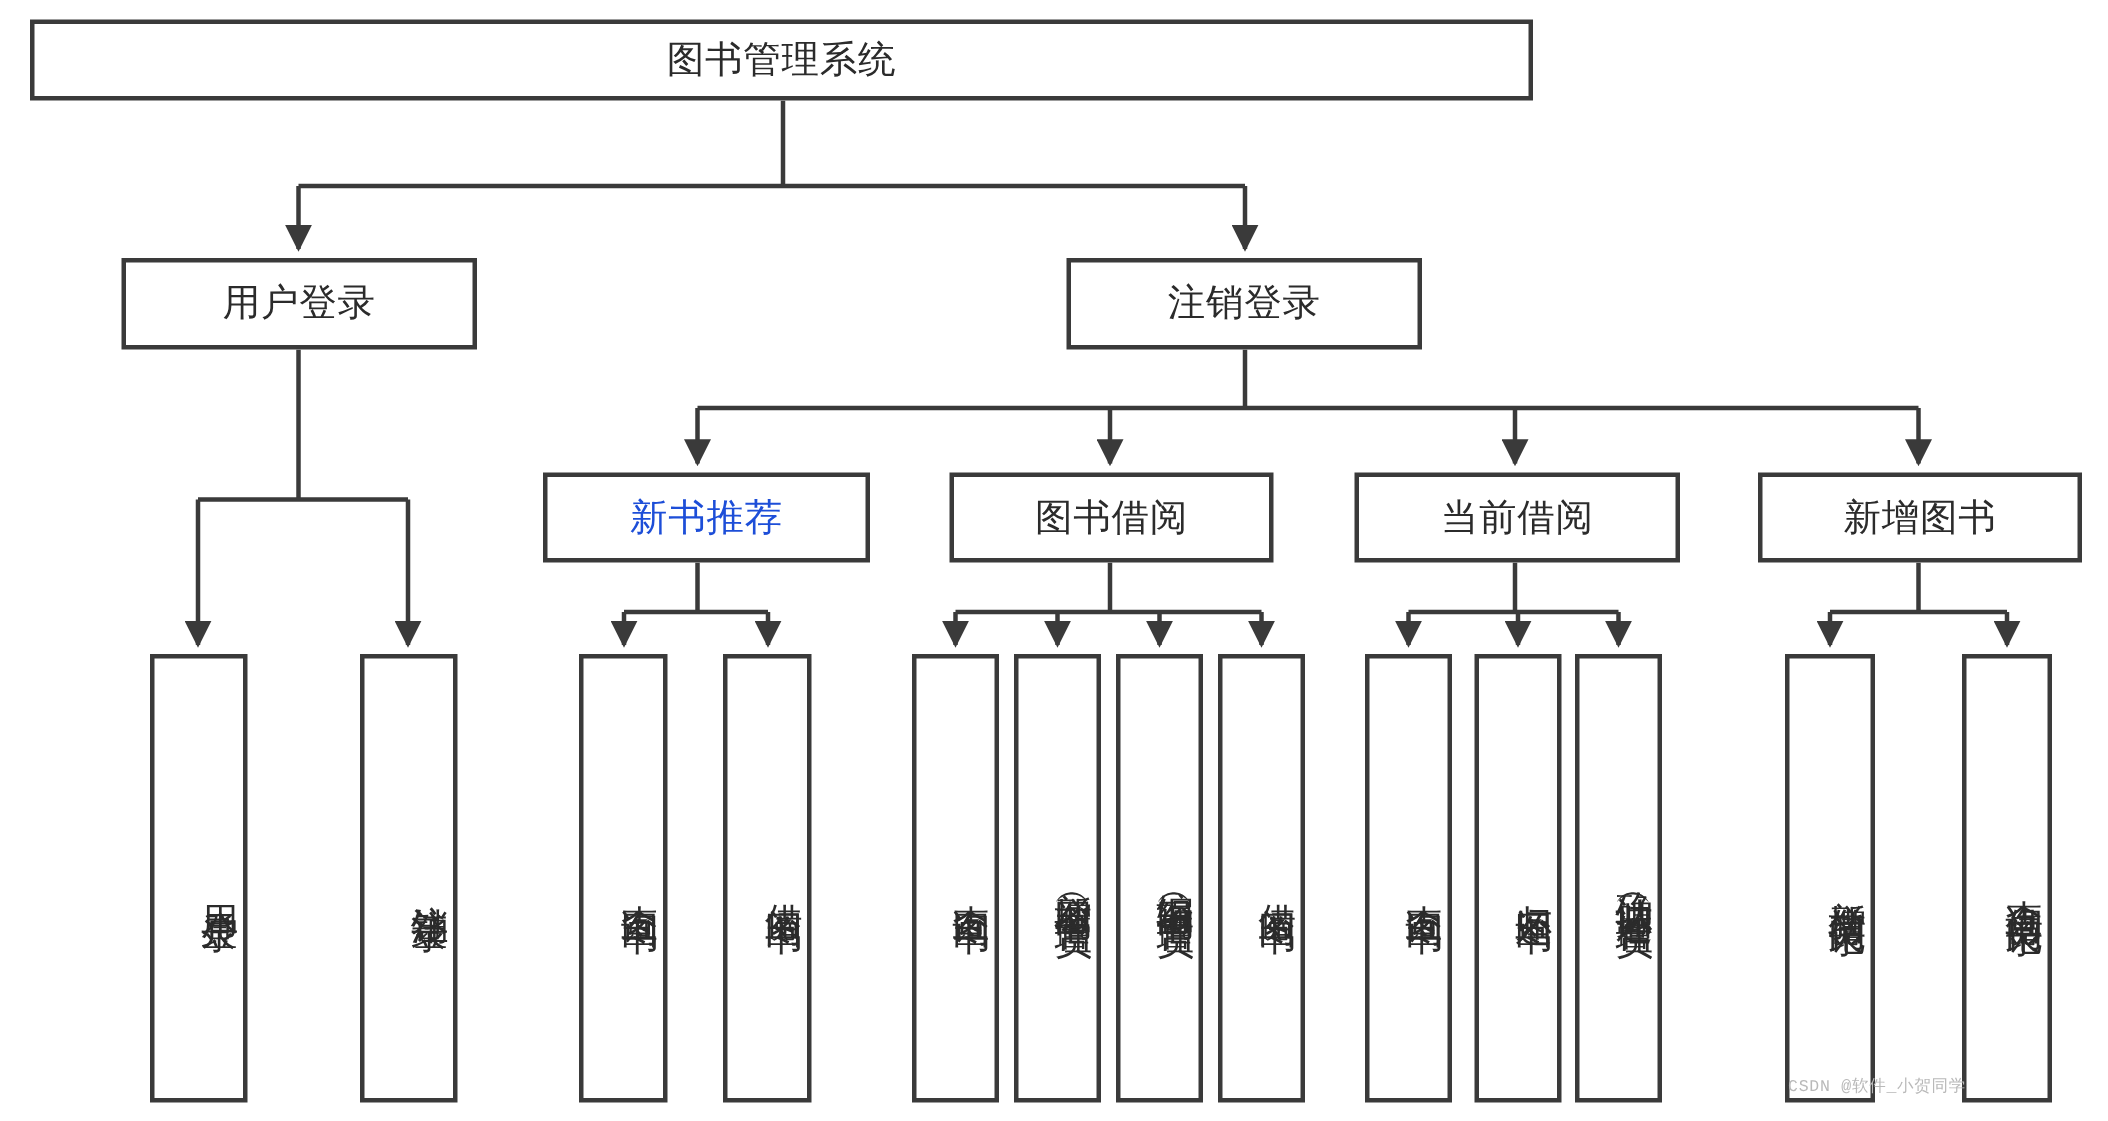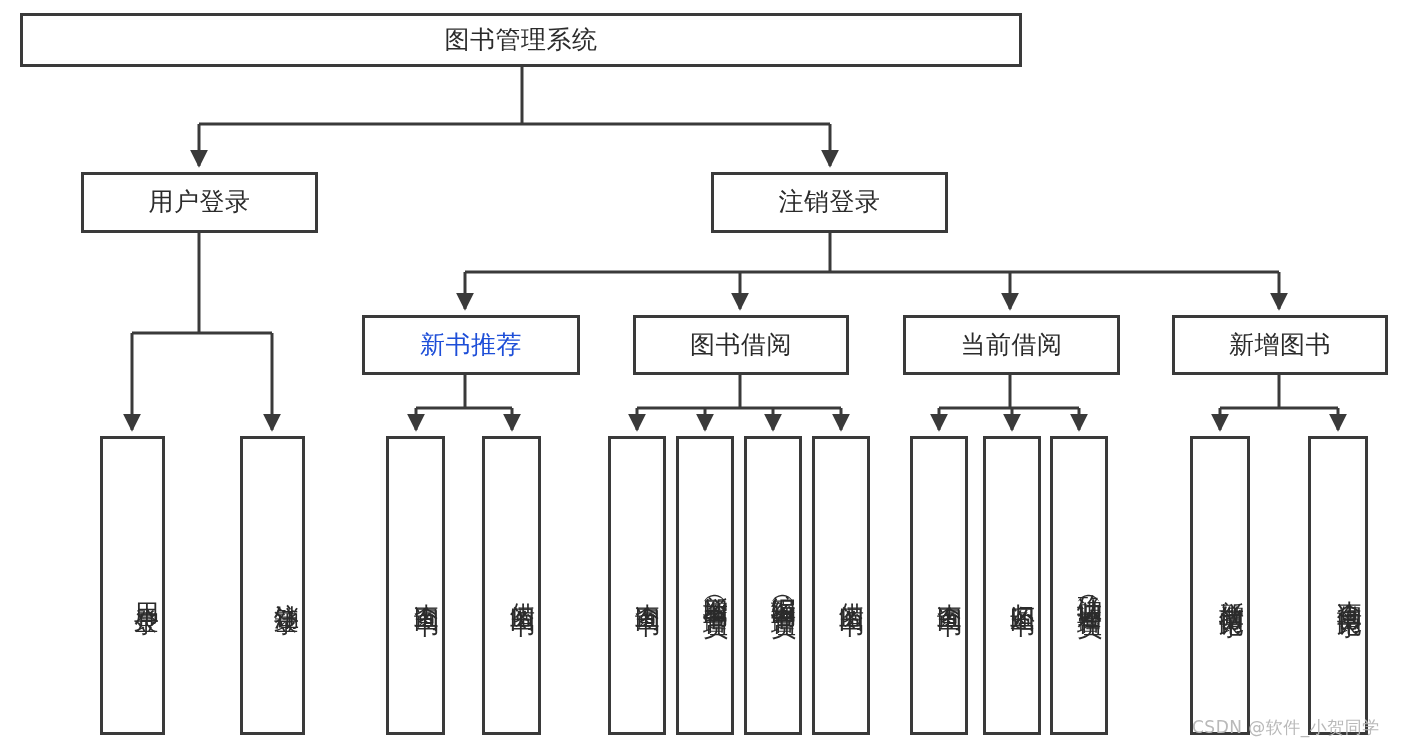--- a/index.html
+++ b/index.html
@@ -47,25 +47,26 @@
     letter-spacing: 3px;
     align-items: flex-start;
     justify-content: center;
     padding-top: 6px;
   }
   .node.vert span {
     display: block;
   }
   .watermark {
     position: absolute;
-    font-size: 17px;
+    font-size: 11px;
     color: #b9b9b9;
     letter-spacing: 0.5px;
     white-space: nowrap;
     user-select: none;
+    font-family: Liberation Mono, monospace;
   }
 </style>
 </head>
 <body>
 
 <div id="canvas" style="background: rgb(255, 255, 255);">
 
   <svg class="edges" viewBox="0 0 1405 747" xmlns="http://www.w3.org/2000/svg">
     <defs>
       <marker id="arrow" viewBox="0 0 10 10" refX="9" refY="5" markerWidth="6" markerHeight="6" orient="auto-start-reverse">

